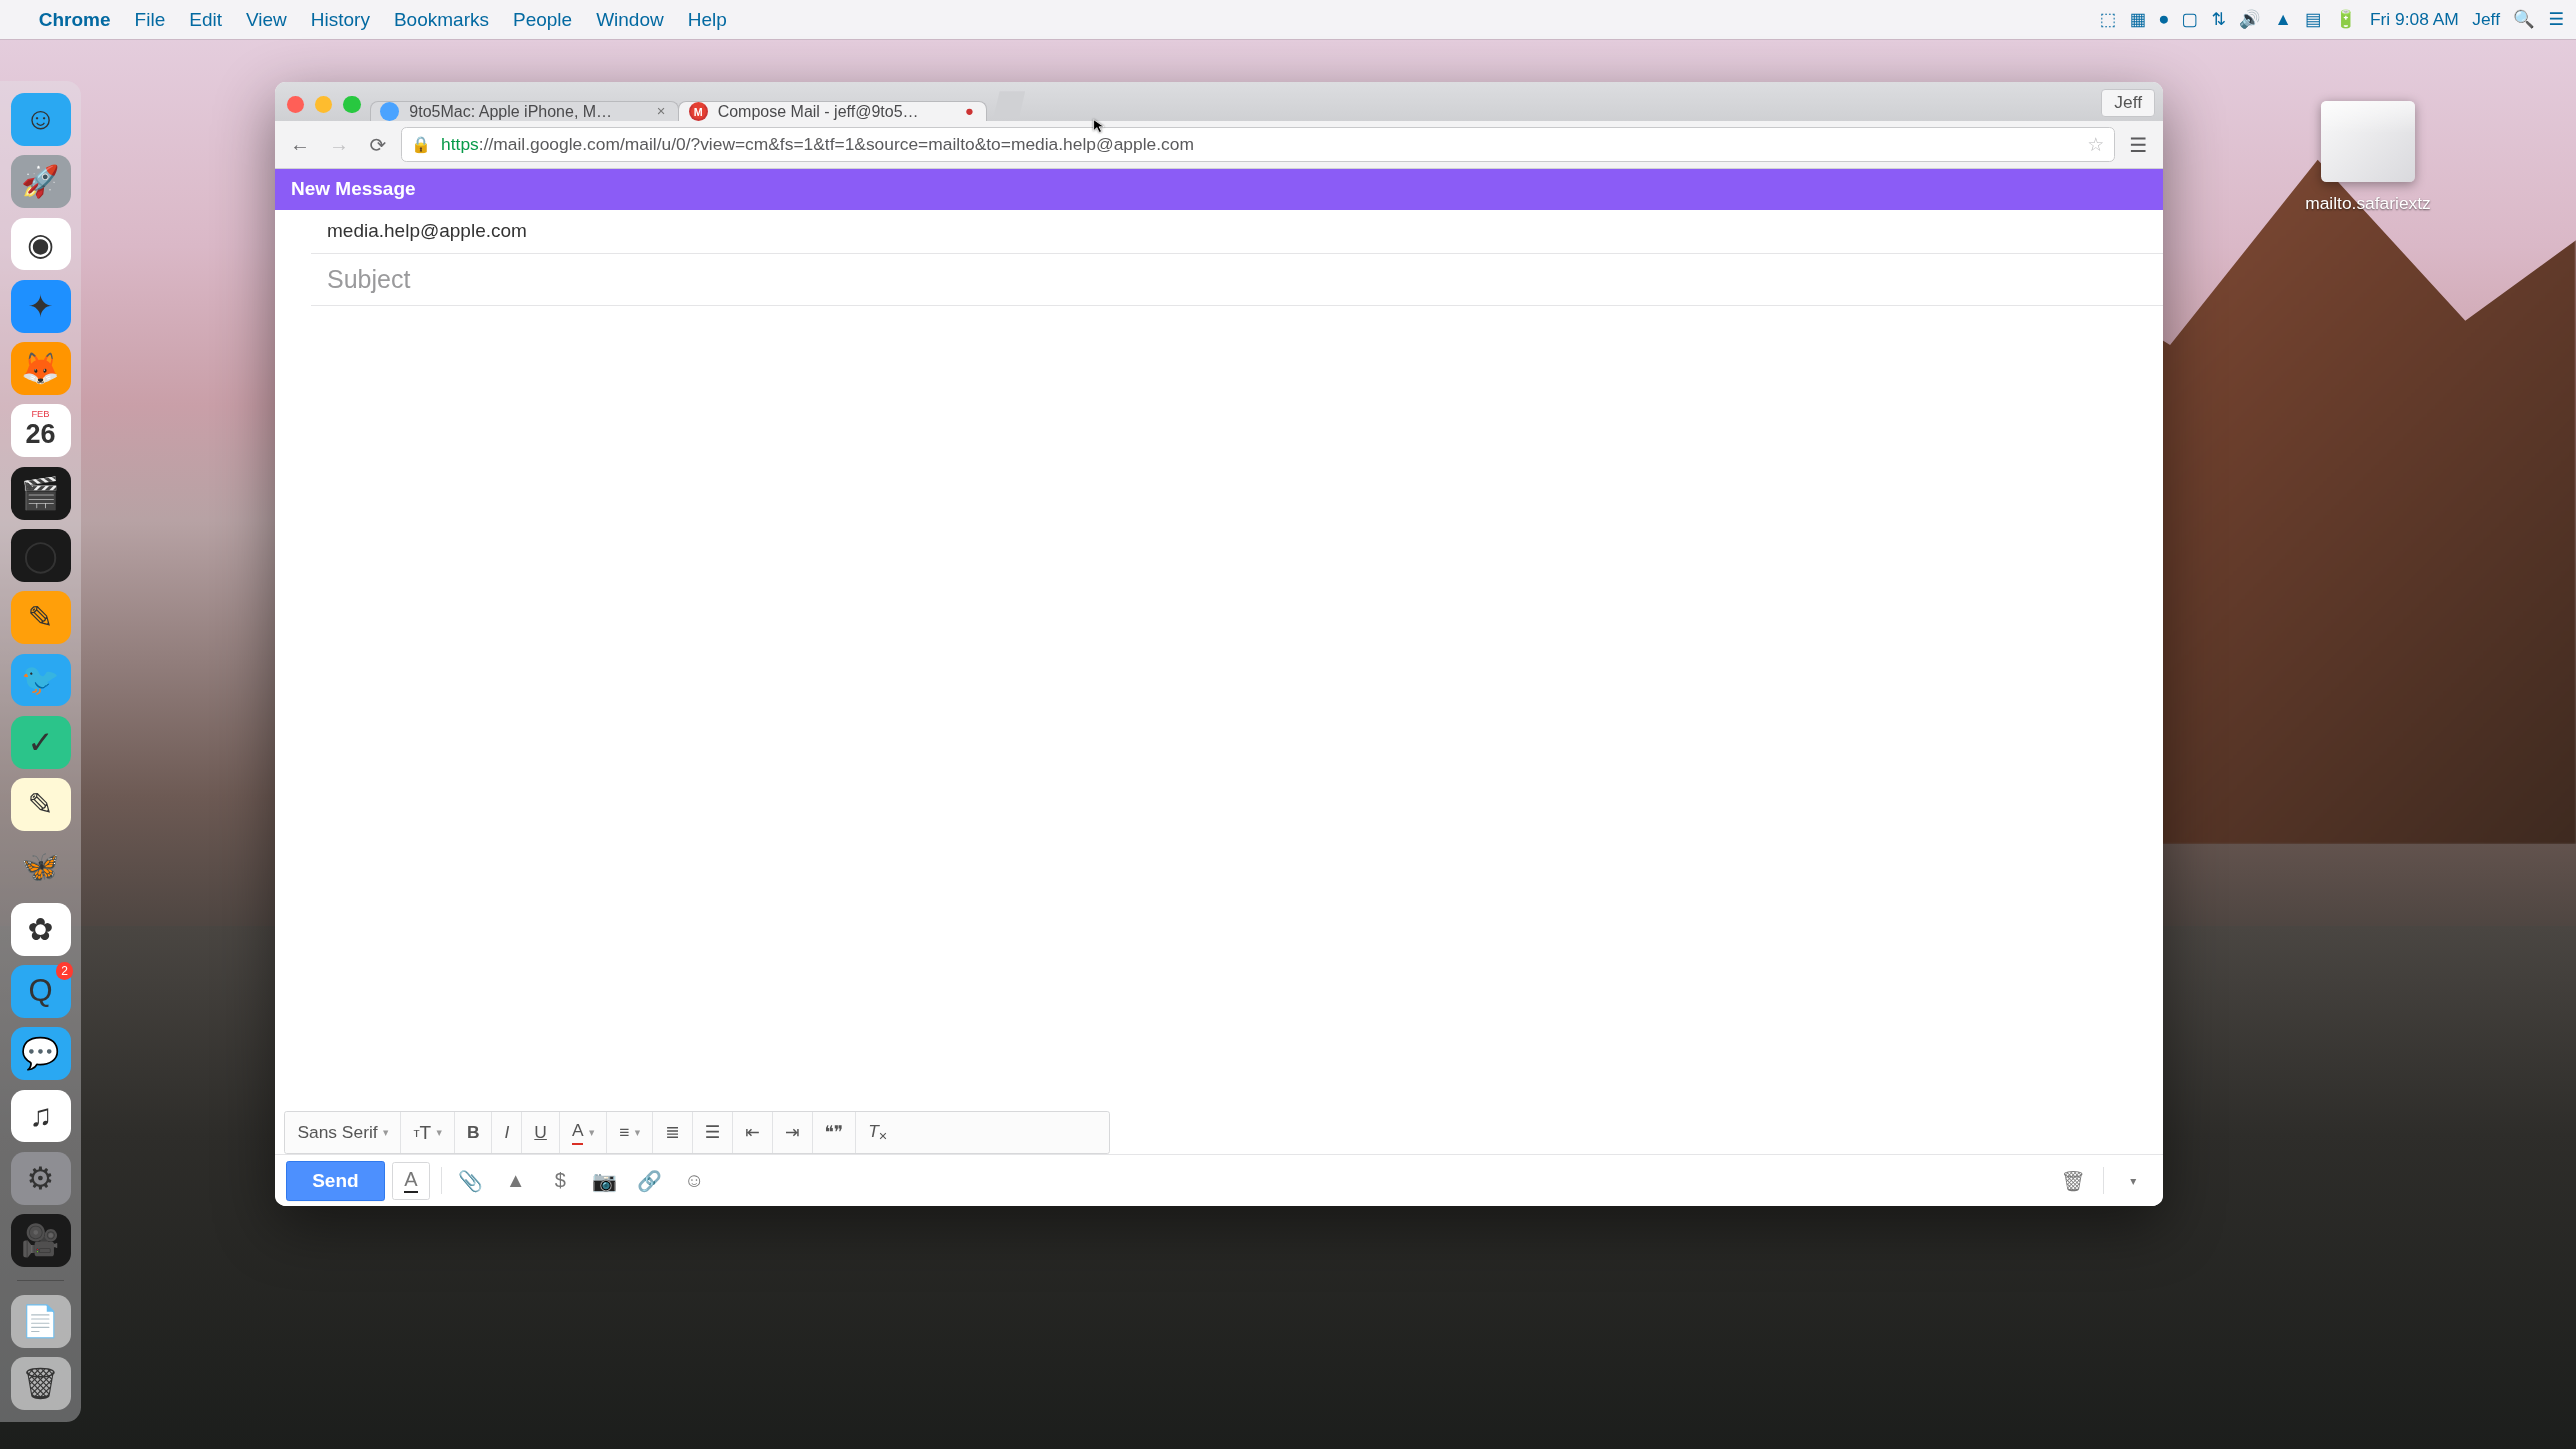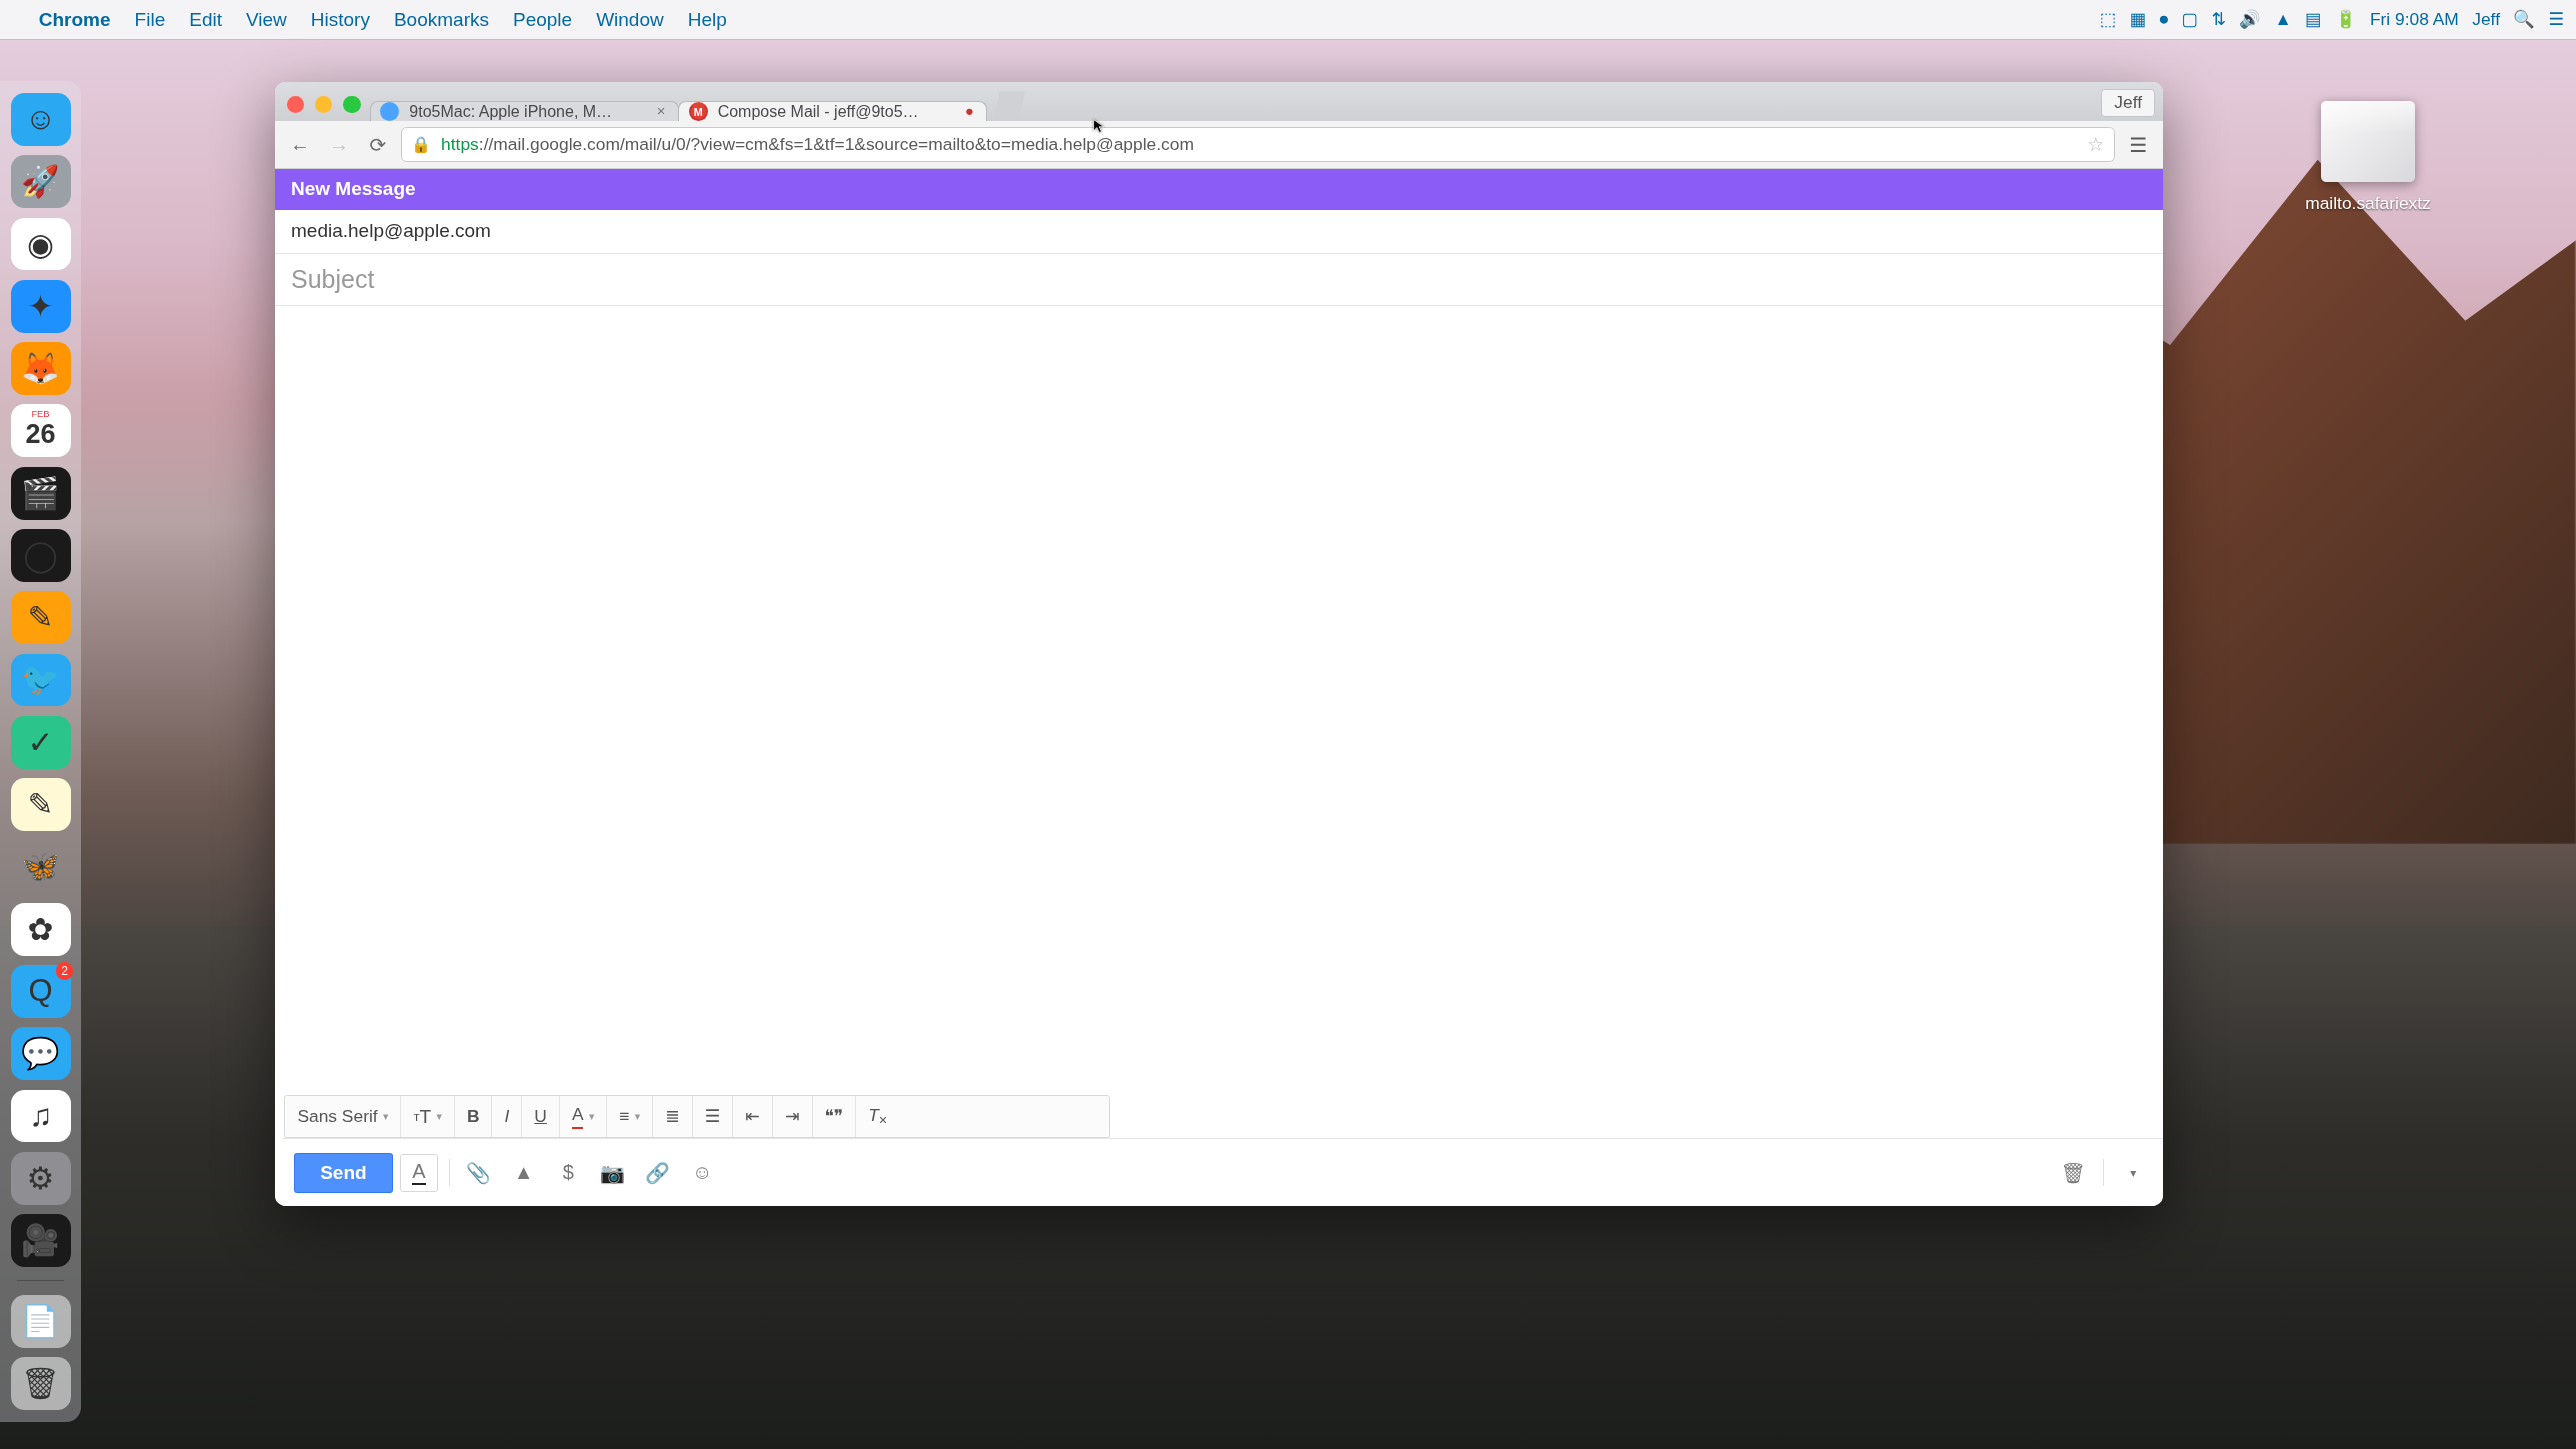--- a/index.html
+++ b/index.html
@@ -100,37 +100,36 @@
   }
   .lock { color:#079a49; font-size:16px; }
   .url .scheme { color:#079a49; }
   .url .rest { color:#5a5a5c; }
   .star { font-size:19px; color:#b8b8ba; }
   .hamburger { width:31px; height:31px; display:flex; align-items:center; justify-content:center; font-size:20px; color:#5a5a5c; }
 
   
   .compose { flex:1; background:#fff; display:flex; flex-direction:column; }
   .compose-header { background:#8b5cf6; color:#fff; font-size:19px; font-weight:600; padding:9.4px 16px; }
-  .row { border-bottom:0.7px solid #e5e5e7; padding:10.7px 16px; font-size:19px; color:#333; }
+  .row { border-bottom:0.7px solid #e5e5e7; padding:10.7px 16px; font-size:19px; color:#333;margin-left:36px; }
   .row input { border:none; outline:none; width:100%; font-size:25px; color:#0c4a6e; }
   .row input::placeholder { color:#9a9a9c; }
   .body-area { flex:1; }
 
   .format-bar {
     height:43px; margin:0 9.4px; border:0.7px solid #d7d8da; border-radius:2.7px;
     display:flex; align-items:center; gap:0; background:#fbfbfb; width:826px;
   }
   .fmt { padding:0 12px; height:100%; display:flex; align-items:center; font-size:17.4px; color:#555; border-right:0.7px solid #e2e3e5; }
   .fmt .caret { font-size:10.7px; margin-left:5.4px; color:#999; }
   .fmt:last-child { border-right:none; }
 
   .send-row {
-    height:68px; display:flex; align-items:center; gap:6.7px; padding:6.7px 10.7px;
+    height:52px; display:flex; align-items:center; gap:6.7px; padding:6.7px 10.7px;
     border-top:0.7px solid #e5e5e7;
-    margin-left:8px;
   }
   .send-btn {
     background:#4d90fe; color:#fff; font-weight:600; font-size:19px;
     padding:8px 25.5px; border:0.7px solid #3079ed; border-radius:2.7px;
     box-shadow:0 0.7px 0 rgba(0,0,0,.05);
   }
   .tool { width:38px; height:38px; display:flex; align-items:center; justify-content:center; font-size:20px; color:#777; border-radius:2.7px; }
   .tool.bordered { border:0.7px solid #d7d8da; }
   .divider { width:0.7px; height:27px; background:#e0e1e3; margin:0 4px; }
   .send-row .right { margin-left:auto; display:flex; align-items:center; gap:6.7px; }

